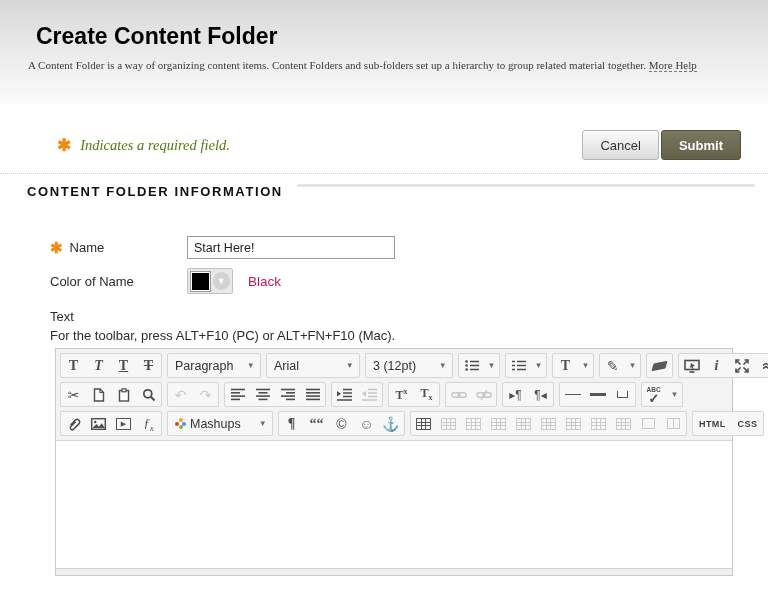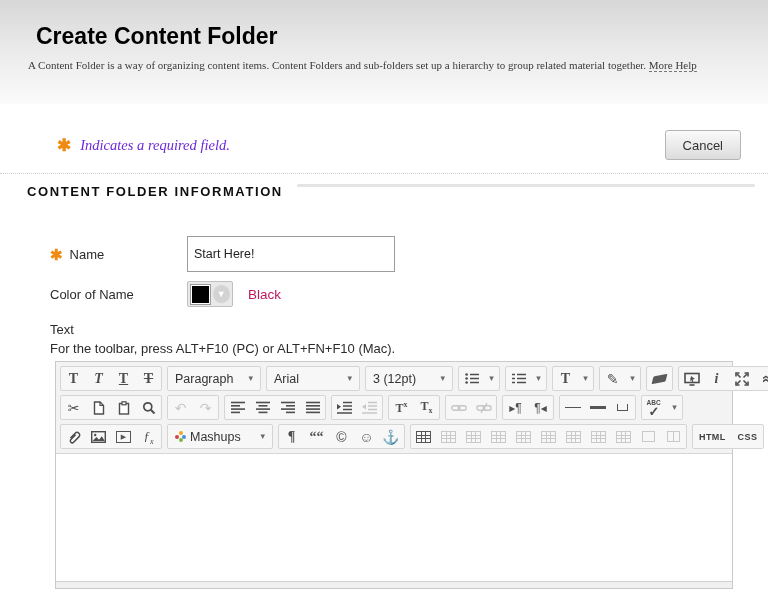--- a/index.html
+++ b/index.html
@@ -9,39 +9,39 @@
   
   .hdr{height:104px;background:linear-gradient(180deg,#d7d7d7 0,#e9e9e9 45%,#fbfbfb 100%);padding:15px 26px 0 28px}
   .title{margin:8px;font-size:23px;font-weight:bold;color:#000}
   .desc{margin-top:7px;font-family:"Liberation Serif",serif;font-size:11px;line-height:1.45;color:#3a3a3a;width:716px}
   .morehelp{border-bottom:1px dashed #777;cursor:pointer}
 
   
   .actionbar{display:flex;align-items:center;padding:26px 27px 0 57px}
   .reqnote{display:flex;align-items:center}
   .ast{color:#ef8a12;font-size:17px;font-weight:bold;line-height:1}
-  .reqtext{margin-left:9px;font-family:"Liberation Serif",serif;font-style:italic;font-size:14.5px;color:#6d28d9}
+  .reqtext{margin-left:9px;font-family:"Liberation Serif",serif;font-style:italic;font-size:14.5px;color:#4d7c0f}
   .btns{margin-left:auto;display:flex;gap:2px}
   .btn{height:30px;padding:0 17px;border-radius:3px;font-size:13px;font-family:"Liberation Sans",sans-serif;cursor:pointer}
   .btn-cancel{background:linear-gradient(#fafafa,#dcdcdc);border:1px solid #b5b5b5;color:#333}
   .btn-submit{background:linear-gradient(#79775e,#63614a);border:1px solid #53513d;color:#fff;font-weight:bold}
   .dotline{border-bottom:1px dotted #cfcfcf;margin-top:13px}
 
   
   .sect{display:flex;align-items:flex-start;margin:10px 13px 0 27px}
   .secttitle{font-size:13px;font-weight:bold;letter-spacing:1.6px;color:#0f0f0f;white-space:nowrap}
   .sectline{flex:1;height:3px;background:#e4e4e4;margin-left:14px;border-radius:2px}
 
   
   .frow{display:flex;align-items:center;margin-left:50px}
   .rowname{margin-top:37px}
   .rowcolor{margin-top:9px}
   .flabel{width:137px;font-size:13px;color:#2b2b2b;display:flex;align-items:center}
   .flabel .ast{font-size:15px;margin-right:7px}
-  .nameinput{width:208px;height:36px;border:1px solid #9c9c9c;font-size:12.5px;padding:10px 6px;color:#222;font-family:"Liberation Sans",sans-serif}
+  .nameinput{width:208px;height:23px;border:1px solid #9c9c9c;font-size:12.5px;padding:10px 6px;color:#222;font-family:"Liberation Sans",sans-serif}
   .swatch{width:46px;height:26px;background:#e9e9e9;border:1px solid #c0c0c0;border-radius:2px;display:flex;align-items:center;padding:0 2px;cursor:pointer}
   .chip{width:19px;height:19px;background:#000;border:1px solid #fff;outline:1px solid #999;margin-left:1px}
   .circ{width:18px;height:18px;border-radius:50%;background:#d3d3d3;color:#fff;display:flex;align-items:center;justify-content:center;font-size:9px;margin-left:3px}
   .colorname{margin-left:15px;font-size:13.5px;color:#be185d}
   .textlbl{margin:15px 0 0 50px;font-size:13px;color:#2b2b2b}
   .texthint{margin:4px 0 5px 50px;font-size:13px;color:#2b2b2b}
 
   
   .editor{margin-left:55px;width:678px;border:1px solid #c9c9c9;background:#fff}
   .tbar{background:#f3f3f3;padding:2px 3px}
@@ -101,20 +101,21 @@
   </div>
 </div>
 
 <div class="actionbar">
   <div class="reqnote">
     <span class="ast">✱</span>
     <span class="reqtext">Indicates a required field.</span>
   </div>
   <div class="btns">
     <button class="btn btn-cancel">Cancel</button>
+    <button class="btn btn-submit">Submit</button>
   </div>
 </div>
 <div class="dotline"></div>
 
 <div class="sect">
   <span class="secttitle">CONTENT FOLDER INFORMATION</span>
   <span class="sectline"></span>
 </div>
 
 <div class="frow rowname">

